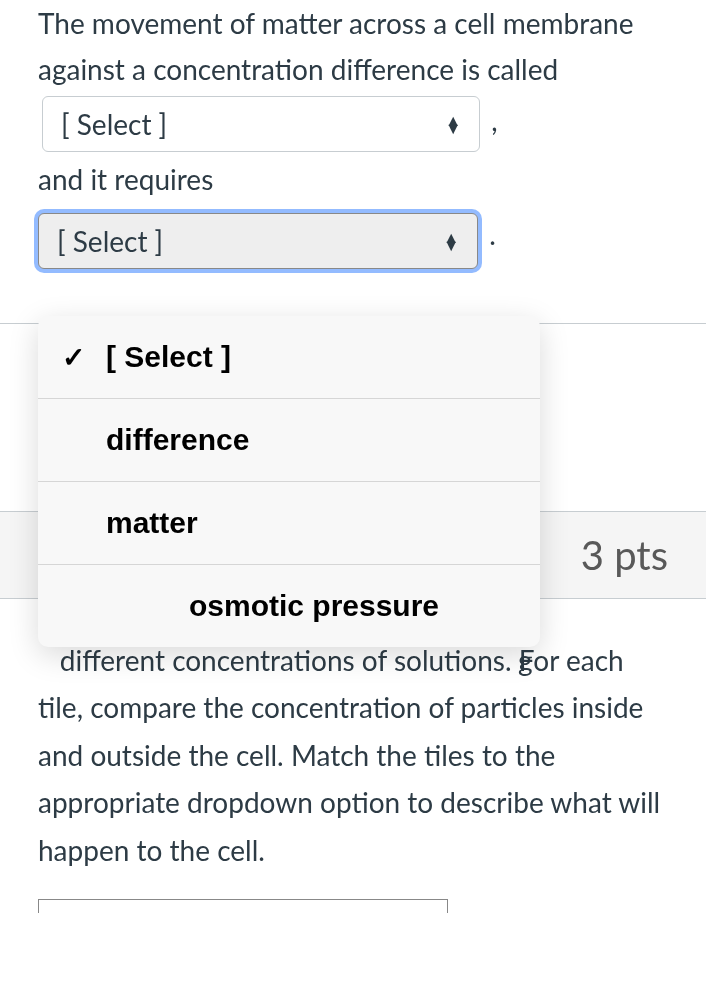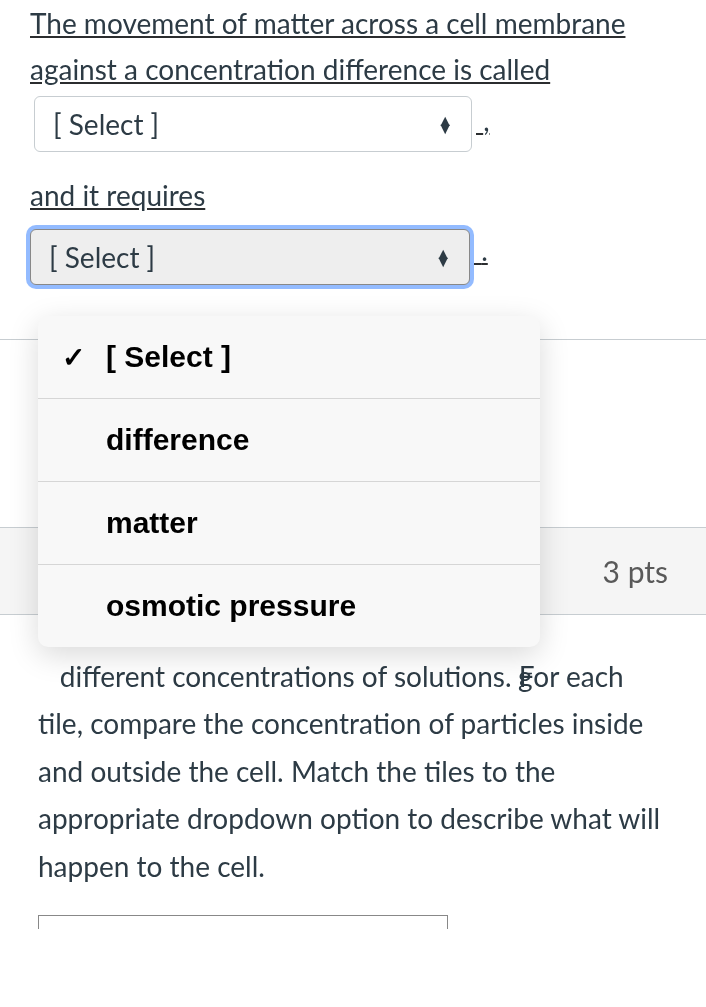--- a/index.html
+++ b/index.html
@@ -5,22 +5,21 @@
     * { box-sizing: border-box; margin: 0; padding: 0; }
     body {
       font-family: "Lato", "Helvetica Neue", Arial, sans-serif;
       font-size: 28px;
       color: #2b2d2f;
       background: #ffffff;
       width: 706px;
       overflow: hidden;
     }
     .content {
-      padding: 0 38px 0 30px;
-      text-decoration: underline;
+      padding: 0 38px 0 38px;
     }
     .question-text {
       line-height: 1.65;
       color: #2d3b45;
       font-weight: 400;
     }
     .select-box {
       display: inline-flex;
       align-items: center;
       justify-content: space-between;
@@ -73,21 +72,21 @@
       display: flex;
       align-items: center;
       padding: 24px 18px 24px 24px;
       font-weight: 700;
       font-size: 30px;
       color: #000;
       border-bottom: 1px solid #d6d6d6;
       cursor: pointer;
       font-family: -apple-system, "Helvetica Neue", Arial, sans-serif;
     }
-    .dropdown-item:last-child { border-bottom: none; }
+    .dropdown-item:last-child { border-bottom: none; text-align: center; }
     .dropdown-item .check {
       width: 44px;
       display: inline-block;
       font-weight: 900;
       font-size: 28px;
     }
     .dropdown-item .option-label {
       flex: 1;
     }
     .dropdown-item .indent {
@@ -113,37 +112,37 @@
     }
     .flag-box {
       width: 34px;
       height: 36px;
       border: 4px solid #3a74c4;
       border-right: none;
       position: relative;
     }
     .pts {
       color: #595959;
-      font-size: 30px;
+      font-size: 40px;
     }
     .lower-text {
       padding: 0 38px;
       margin-top: 38px;
       line-height: 1.7;
       color: #2d3b45;
     }
     .partial-box {
       margin: 24px 38px 0 38px;
       width: 410px;
       height: 14px;
       border: 1px solid #888;
       border-bottom: none;
     }
     .punct { color:#2d3b45; }
-    .req-line { margin-top: 16px; }
+    .req-line { }
   </style>
 </head>
 <body>
 
 <div class="content">
   <span class="question-text">The movement of matter across a cell membrane against a concentration difference is called</span>
 
   <span class="select-box sb1">
     <span class="select-text">[ Select ]</span>
     <span class="chevrons">

